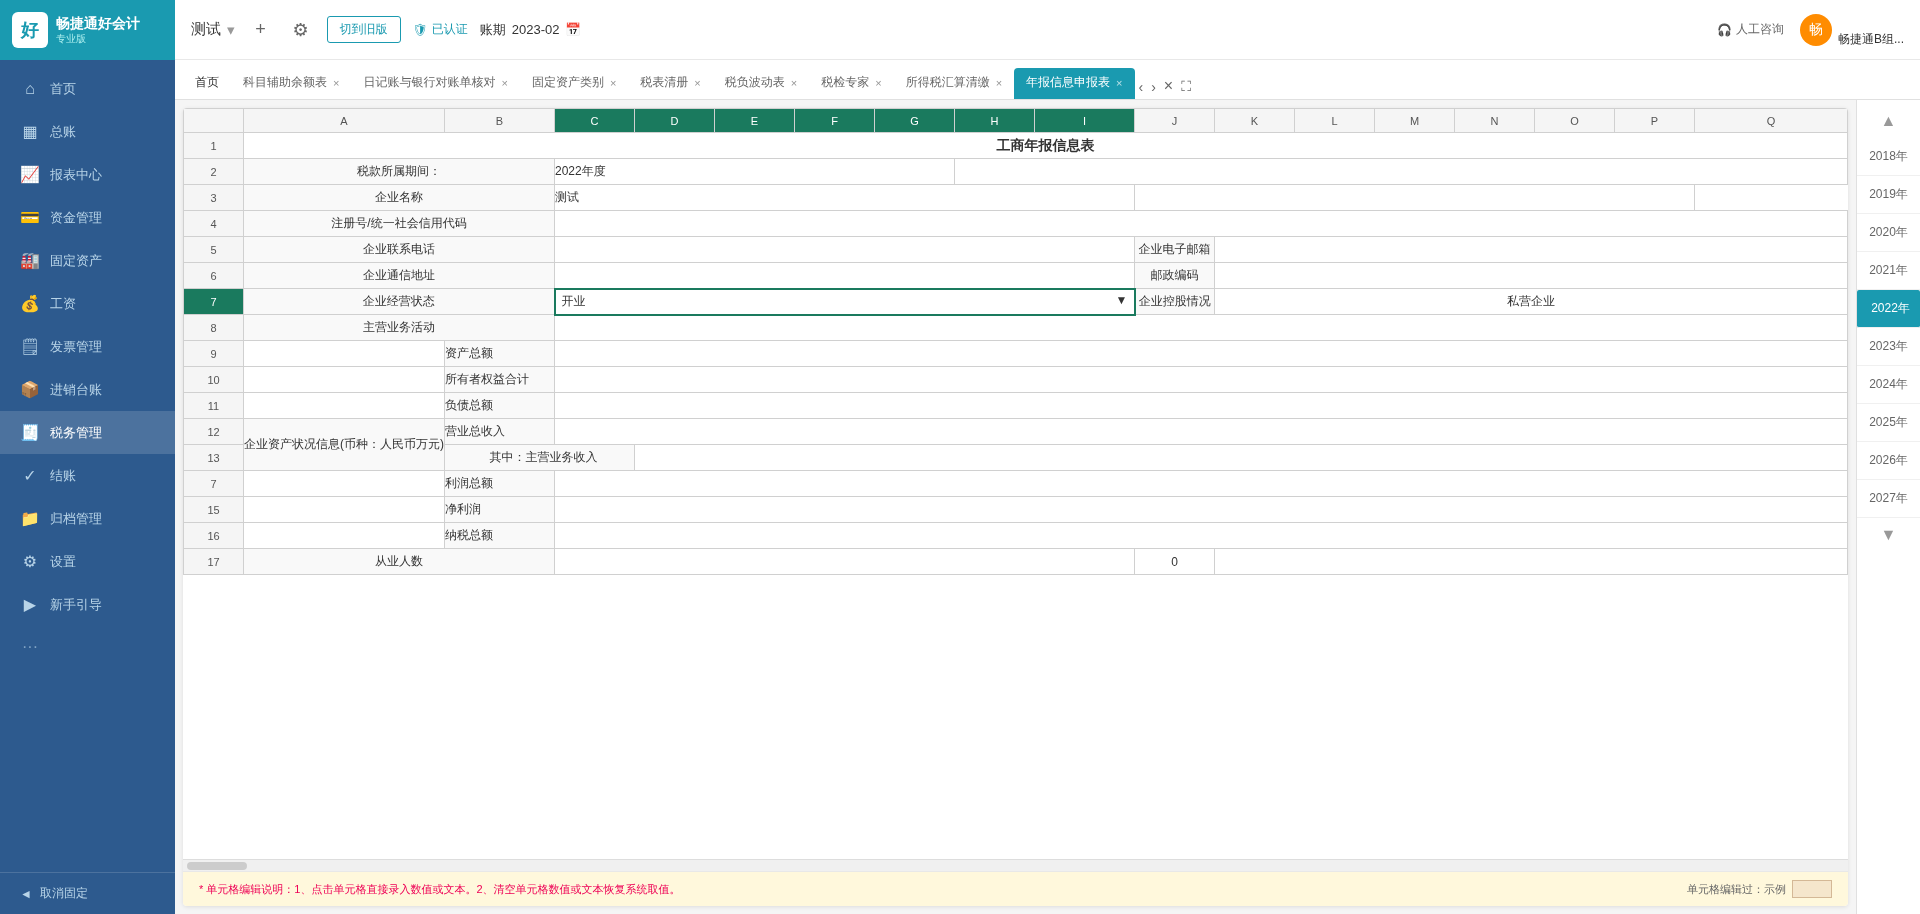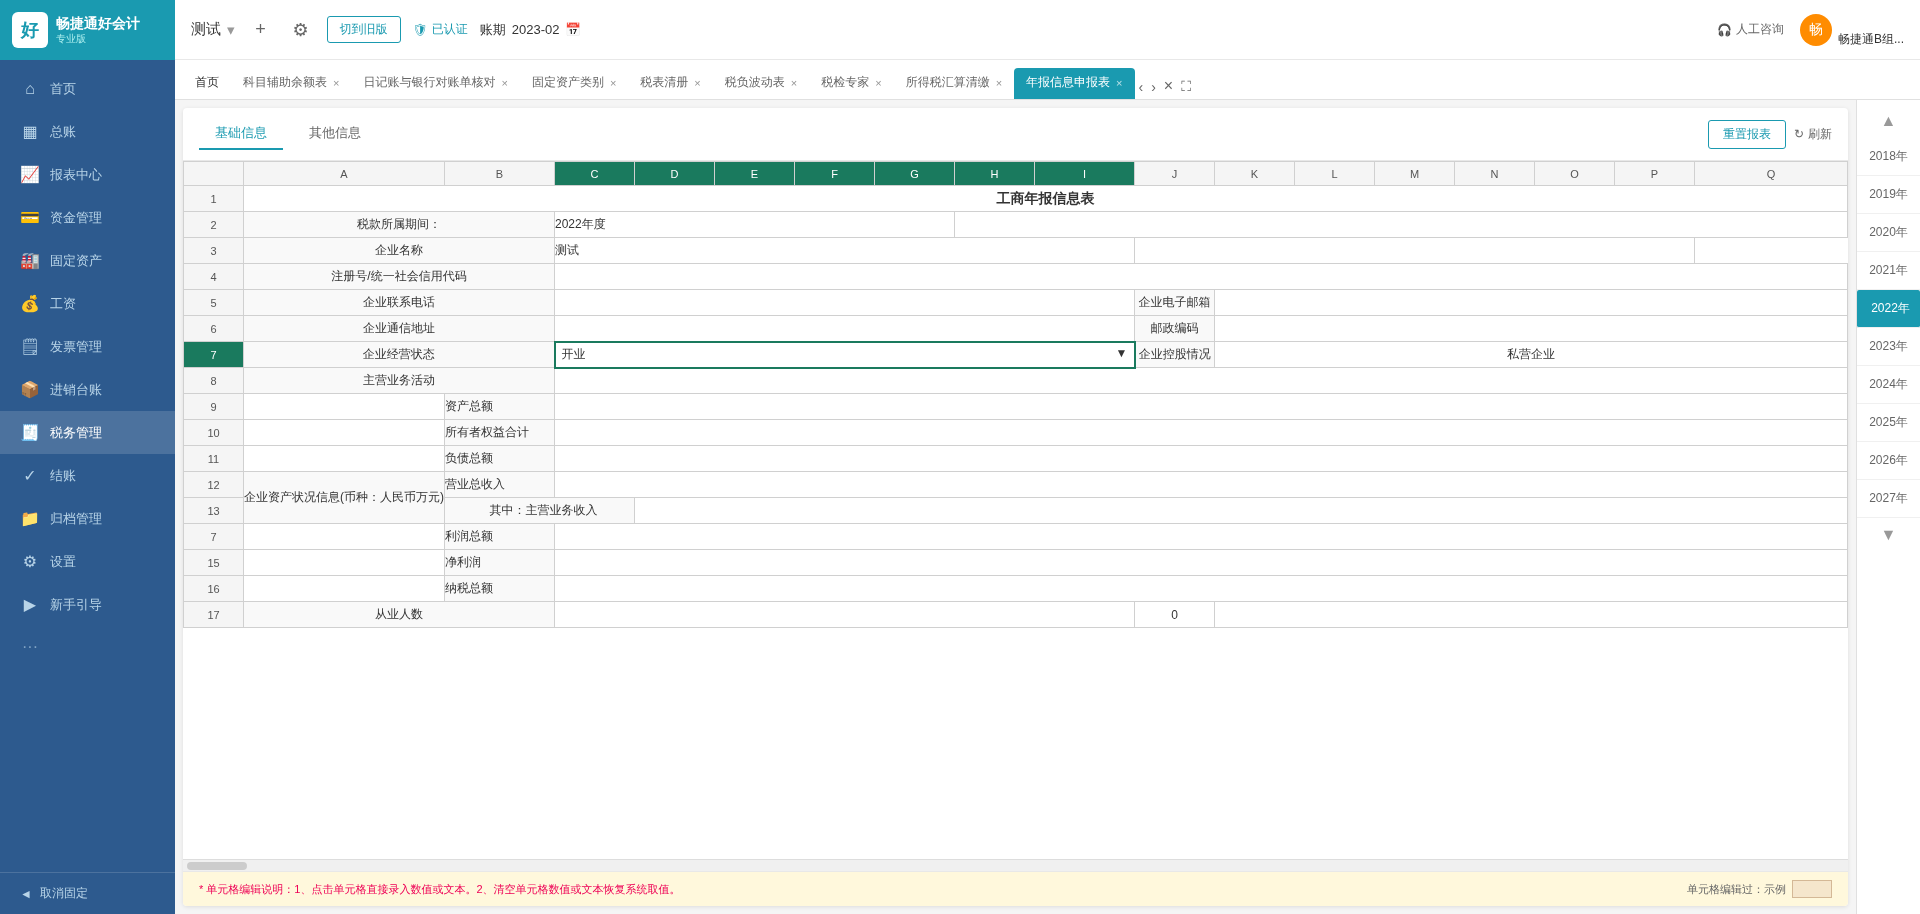--- a/index.html
+++ b/index.html
@@ -230,31 +230,20 @@
     <button class="tab-nav-btn">‹</button>
     <button class="tab-nav-btn">›</button>
     <button class="tab-close-all">×</button>
     <button class="tab-expand">⛶</button>
   </div>
 
   <div class="content">
 
     <div class="panel">
 
-      <div class="panel-toolbar">
-        <div class="panel-tab active">基础信息</div>
-        <div class="panel-tab">其他信息</div>
-        <div class="panel-actions">
-          <button class="btn-reset">重置报表</button>
-          <button class="btn-refresh">
-            <span>↻</span>
-            <span>刷新</span>
-          </button>
-        </div>
-      </div>
 
       <div class="spreadsheet-container">
         <table class="spreadsheet">
           <colgroup>
             <col style="width:36px">
             <col style="width:100px">
             <col style="width:110px">
             <col style="width:80px">
             <col style="width:80px">
             <col style="width:80px">

